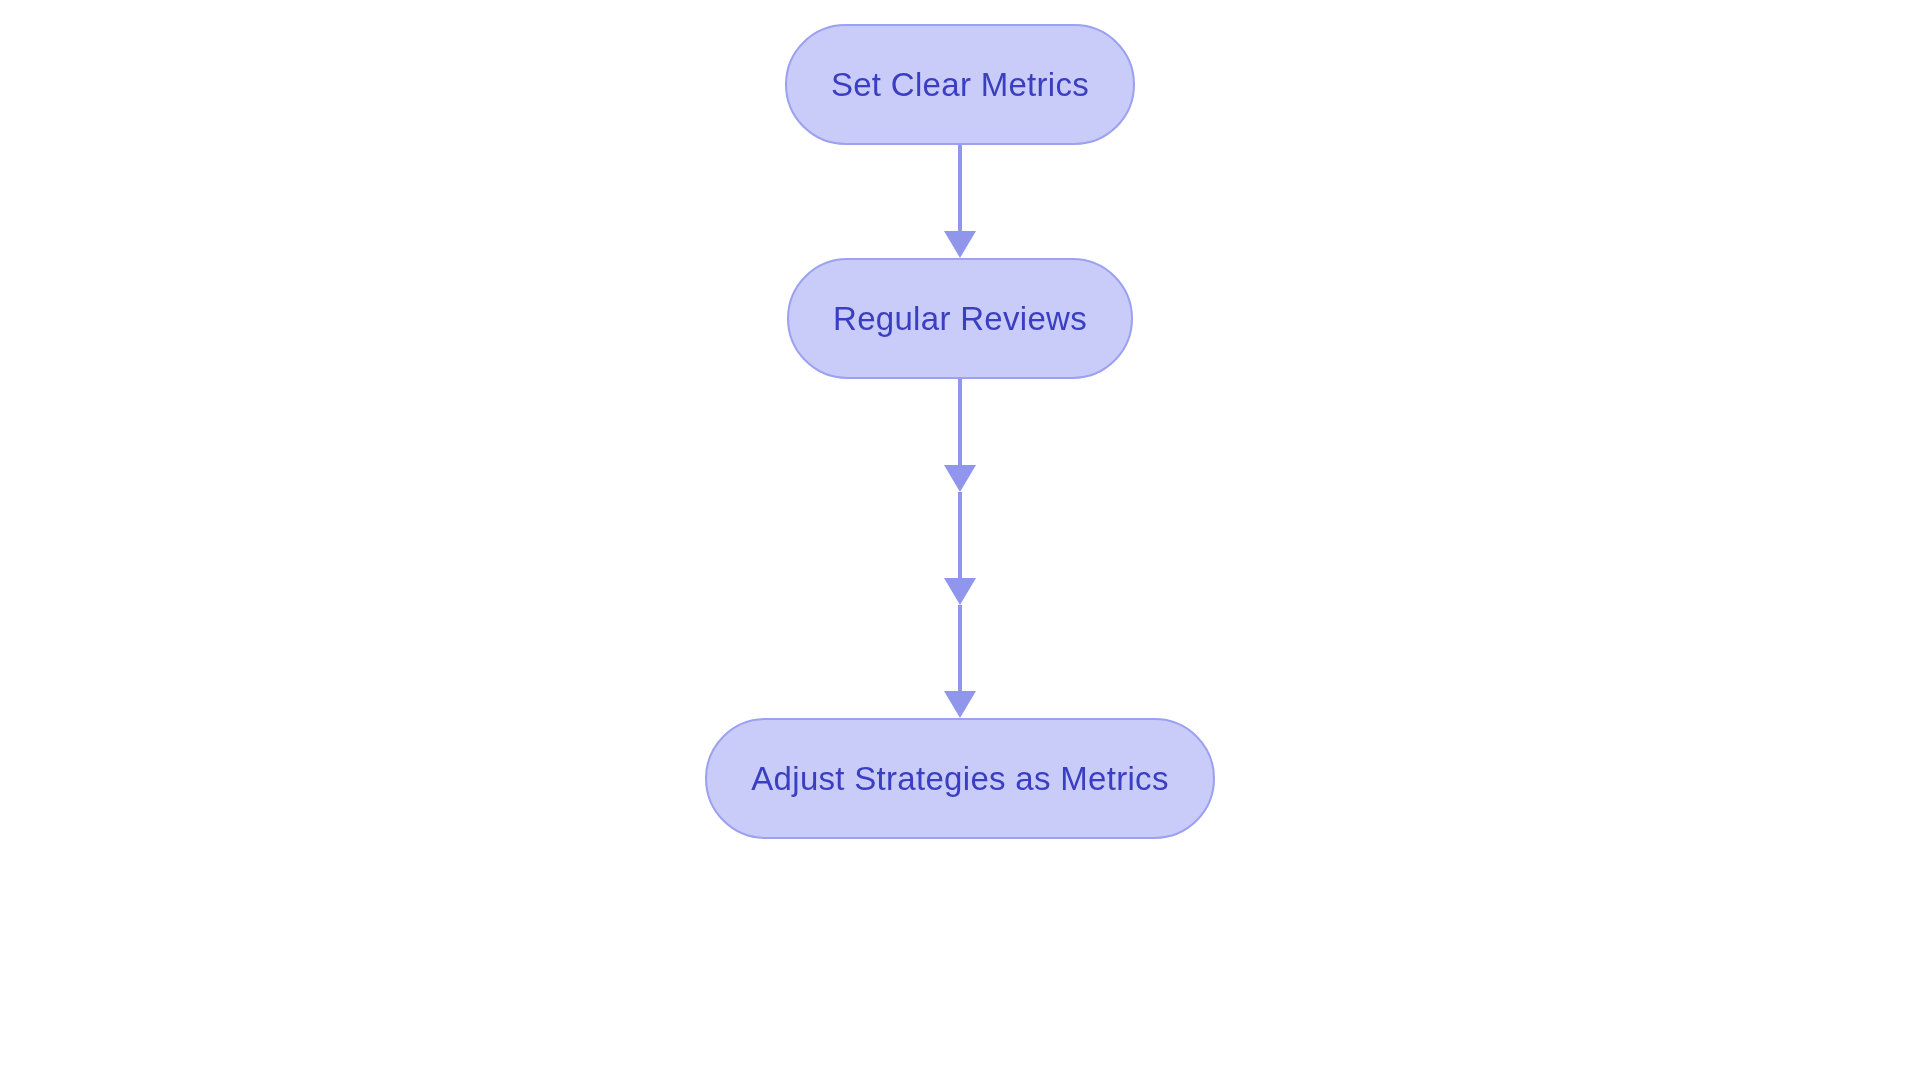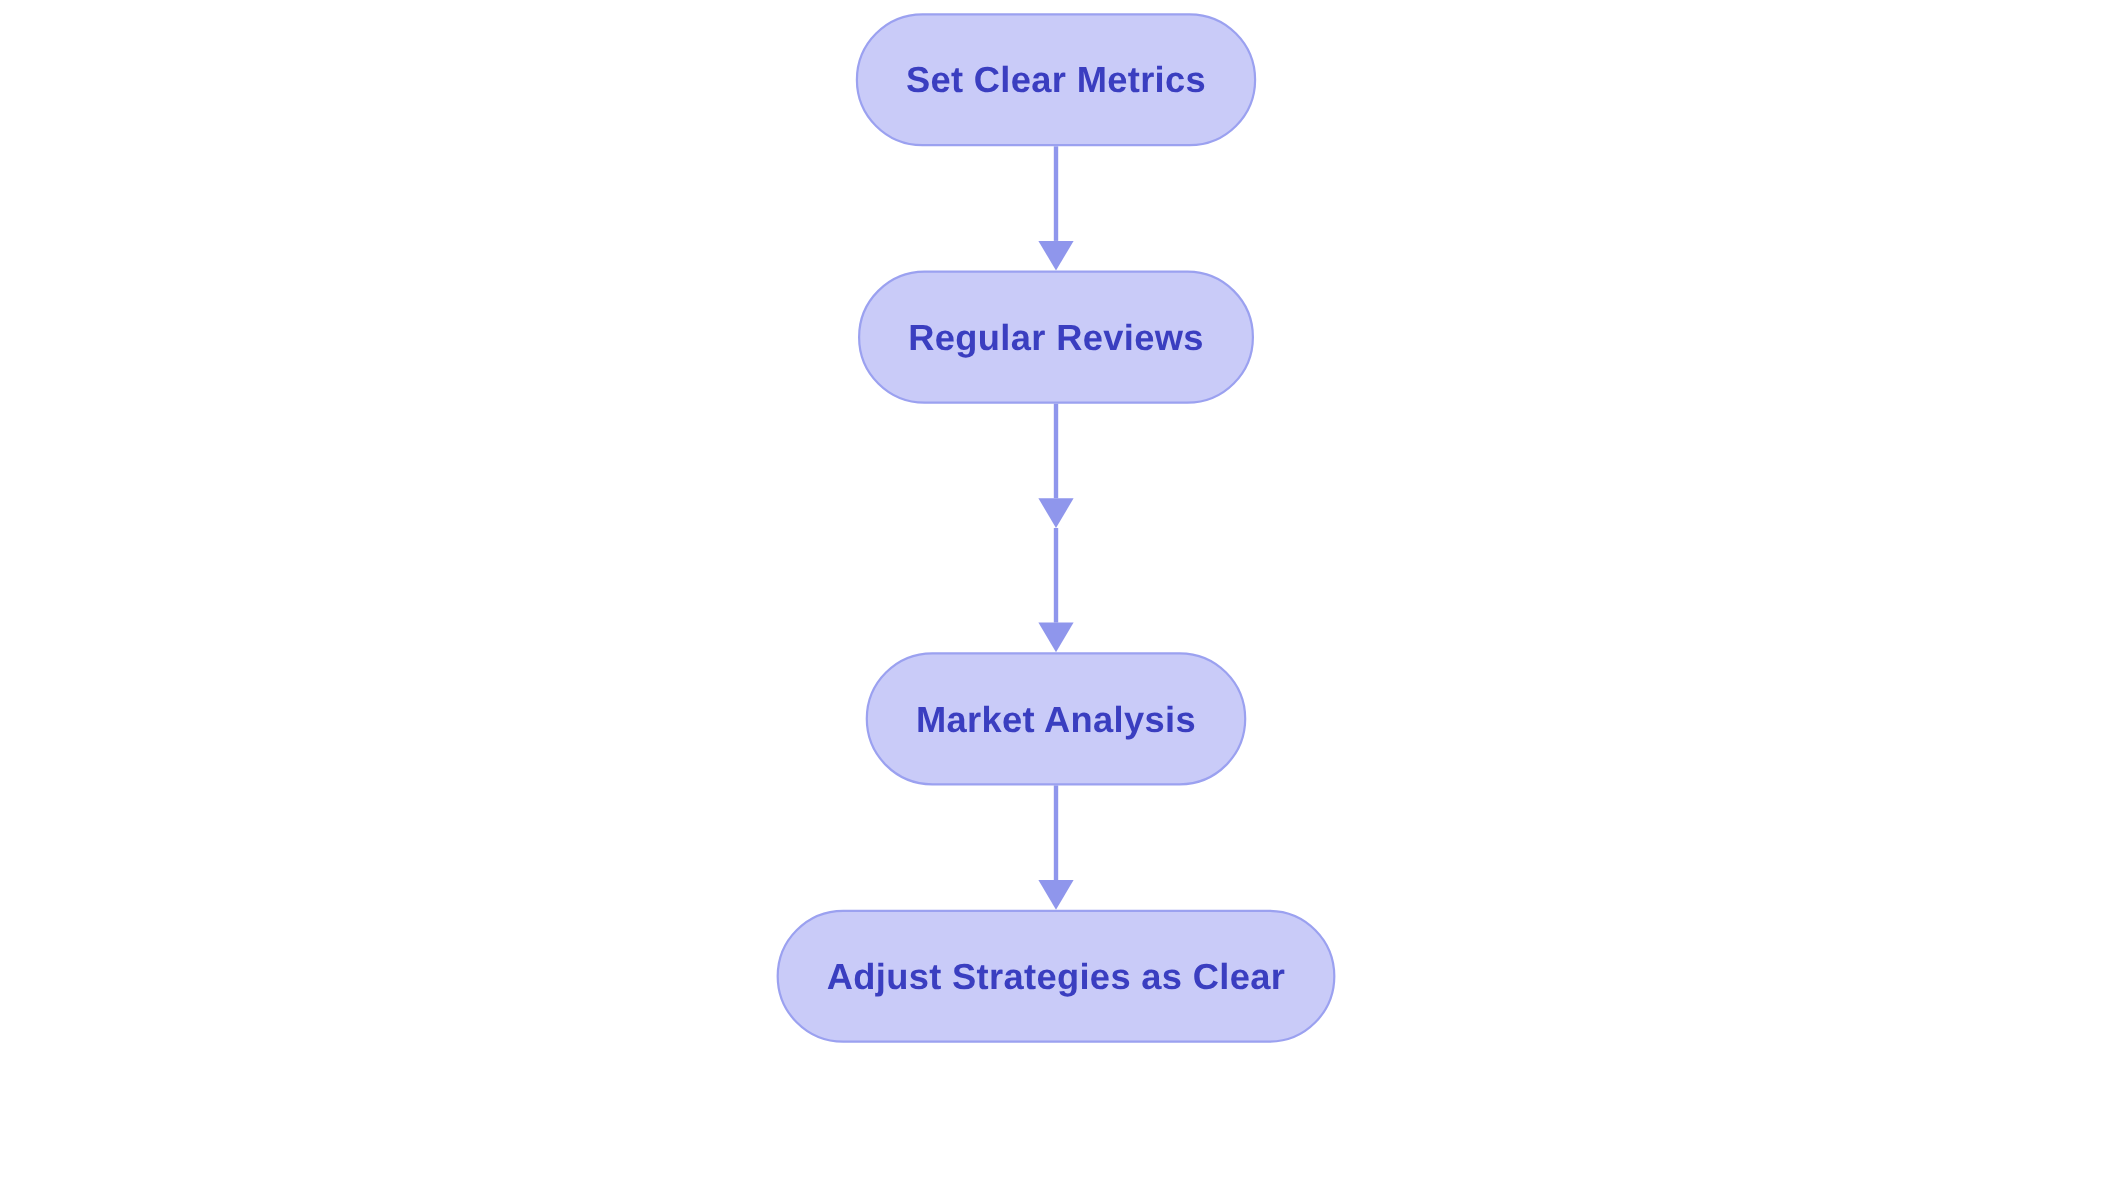--- a/index.html
+++ b/index.html
@@ -10,24 +10,23 @@
     height: 1083px;
     overflow: hidden;
     font-family: "Liberation Sans", sans-serif;
   }
   .canvas {
     width: 1920px;
     height: 1083px;
     display: flex;
     flex-direction: column;
     align-items: center;
-    padding-top: 12px;
+    padding-top: 24px;
     box-sizing: border-box;
     background: #ffffff;
-    font-weight: bold;
   }
   .node {
     height: 121px;
     box-sizing: border-box;
     display: flex;
     align-items: center;
     justify-content: center;
     padding: 0 44px;
     background: #c9cbf8;
     border: 2px solid #9ba1f0;
@@ -83,26 +82,23 @@
     <div class="line"></div>
     <div class="arrowhead"></div>
   </div>
 
 
   <div class="connector">
     <div class="line"></div>
     <div class="arrowhead"></div>
   </div>
 
-  <div class="node">
-    <span class="node-label">Market Analysis</span>
-  </div>
 
   <div class="connector">
     <div class="line"></div>
     <div class="arrowhead"></div>
   </div>
 
   <div class="node">
-    <span class="node-label">Adjust Strategies as Clear</span>
+    <span class="node-label">Adjust Strategies as Metrics</span>
   </div>
 
 </div>
 
 </body></html>

